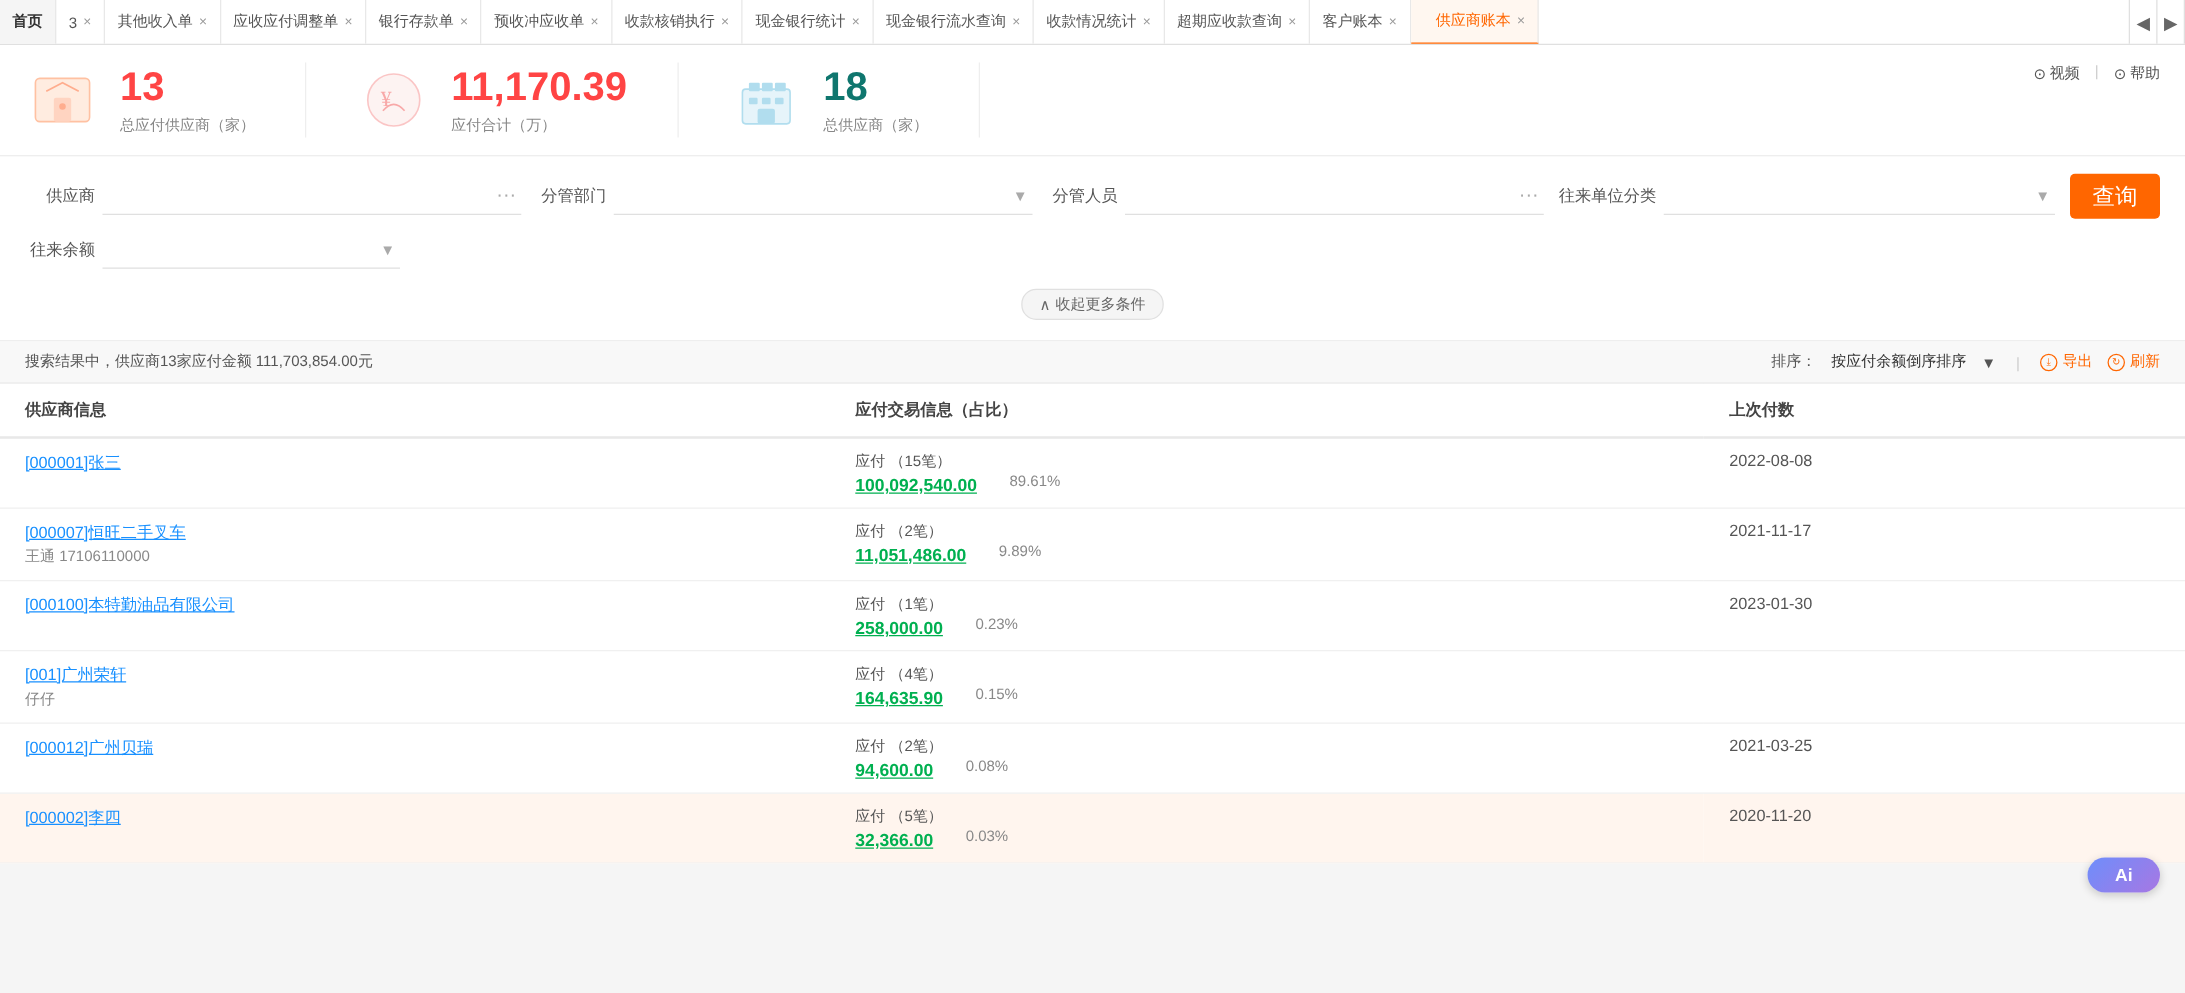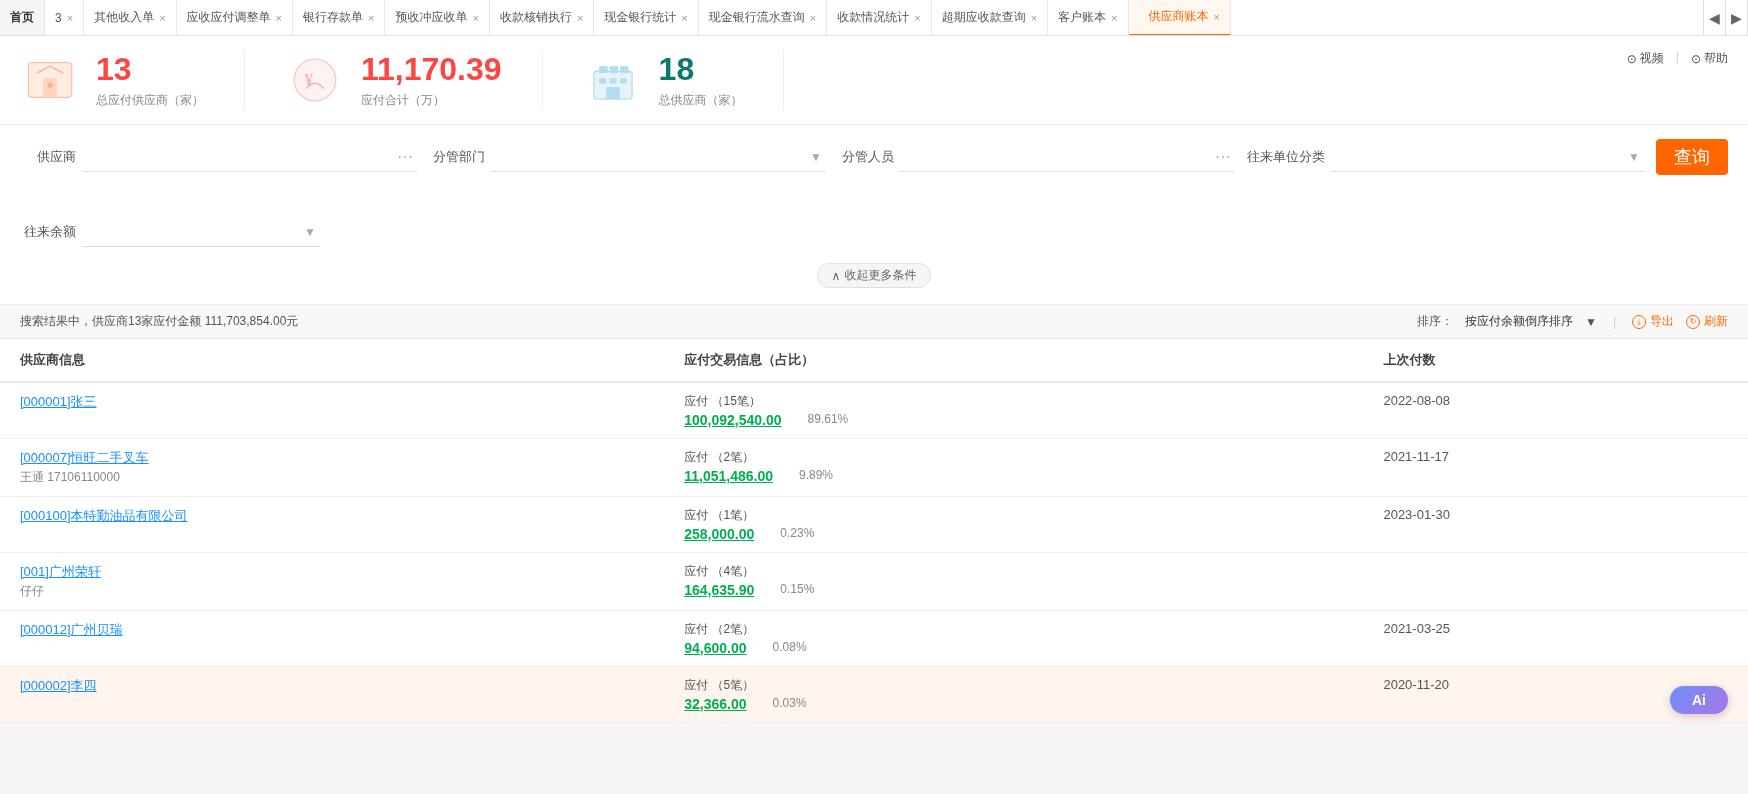--- a/index.html
+++ b/index.html
@@ -145,21 +145,21 @@
       background: #fff;
     }
     .data-table tbody tr { border-bottom: 1px solid #f0f0f0; }
     .data-table tbody tr.highlighted { background: #fff5ee; }
     .data-table td { padding: 10px 20px; vertical-align: top; }
     .supplier-link { color: #1890ff; text-decoration: underline; cursor: pointer; font-size: 13px; }
     .supplier-sub { color: #888; font-size: 12px; margin-top: 2px; }
     .payable-count { color: #555; font-size: 12px; }
     .payable-amount { color: #00b050; font-size: 14px; font-weight: 600; text-decoration: underline; cursor: pointer; margin-top: 2px; }
     .payable-percent { color: #888; font-size: 12px; padding-left: 16px; }
-    .payable-row2 { display: flex; align-items: center; gap: 10px; }
+    .payable-row2 { display: flex; gap: 10px; }
     .last-pay { color: #555; font-size: 13px; }
 
     .ai-badge {
       position: fixed;
       right: 20px;
       bottom: 80px;
       width: 58px; height: 28px;
       background: linear-gradient(135deg, #6e8efb, #a777e3);
       border-radius: 14px;
       display: flex; align-items: center; justify-content: center;
@@ -323,21 +323,21 @@
       <span class="filter-label">往来单位分类</span>
       <div class="filter-input-wrapper">
         <input type="text" style="width: 100%;">
         <span class="arrow">▼</span>
       </div>
     </div>
 
     <button class="search-btn">查询</button>
   </div>
   <div class="filter-row">
-    <div class="filter-item" style="max-width:300px;margin-top:32px;">
+    <div class="filter-item" style="max-width:300px;">
       <span class="filter-label">往来余额</span>
       <div class="filter-input-wrapper">
         <input type="text" style="width: 100%; color: rgb(170, 170, 170);">
         <span class="arrow">▼</span>
       </div>
     </div>
   </div>
   <div class="collapse-bar">
     <button class="collapse-btn">
       <span>∧</span>

